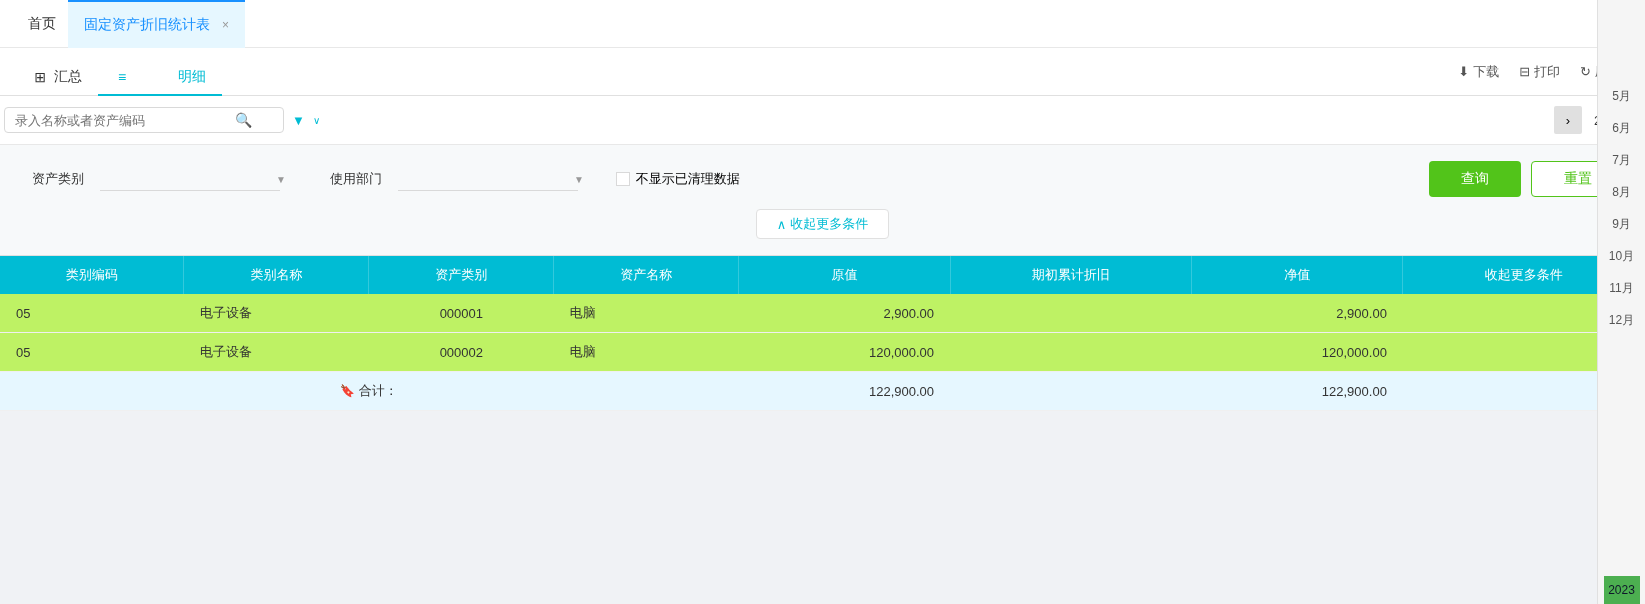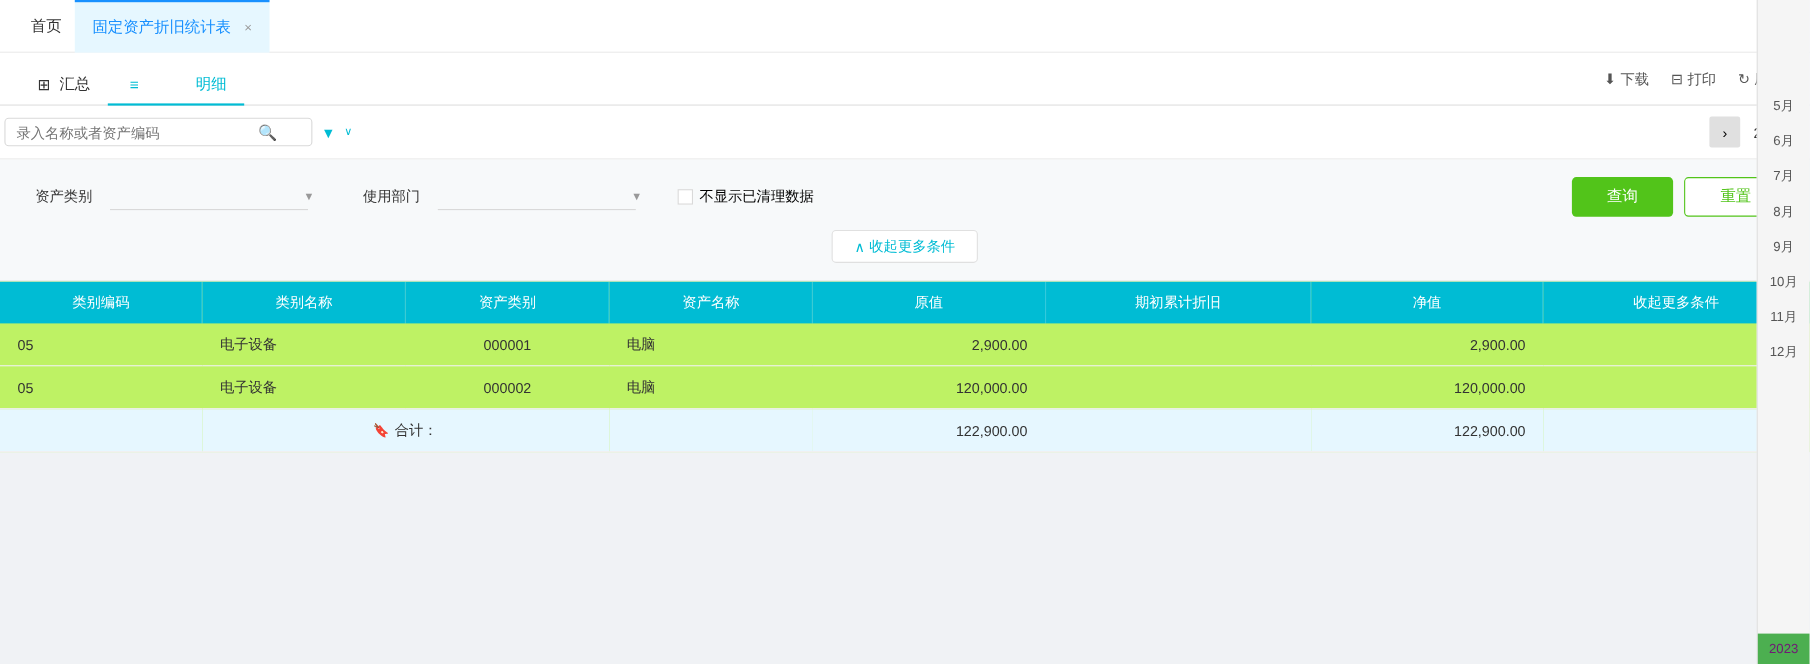--- a/index.html
+++ b/index.html
@@ -321,24 +321,24 @@
       align-items: center;
       justify-content: center;
       font-size: 12px;
       color: #555;
       cursor: pointer;
       border-radius: 2px;
     }
     .sidebar-year {
       position: absolute;
       bottom: 0;
-      width: 48px;
+      width: 36px;
       height: 28px;
       background: #4caf50;
-      color: #701a75;
+      color: #0f172a;
       font-size: 12px;
       display: flex;
       align-items: center;
       justify-content: center;
     }
   </style>
 </head>
 <body>
 
 <div class="top-nav">

